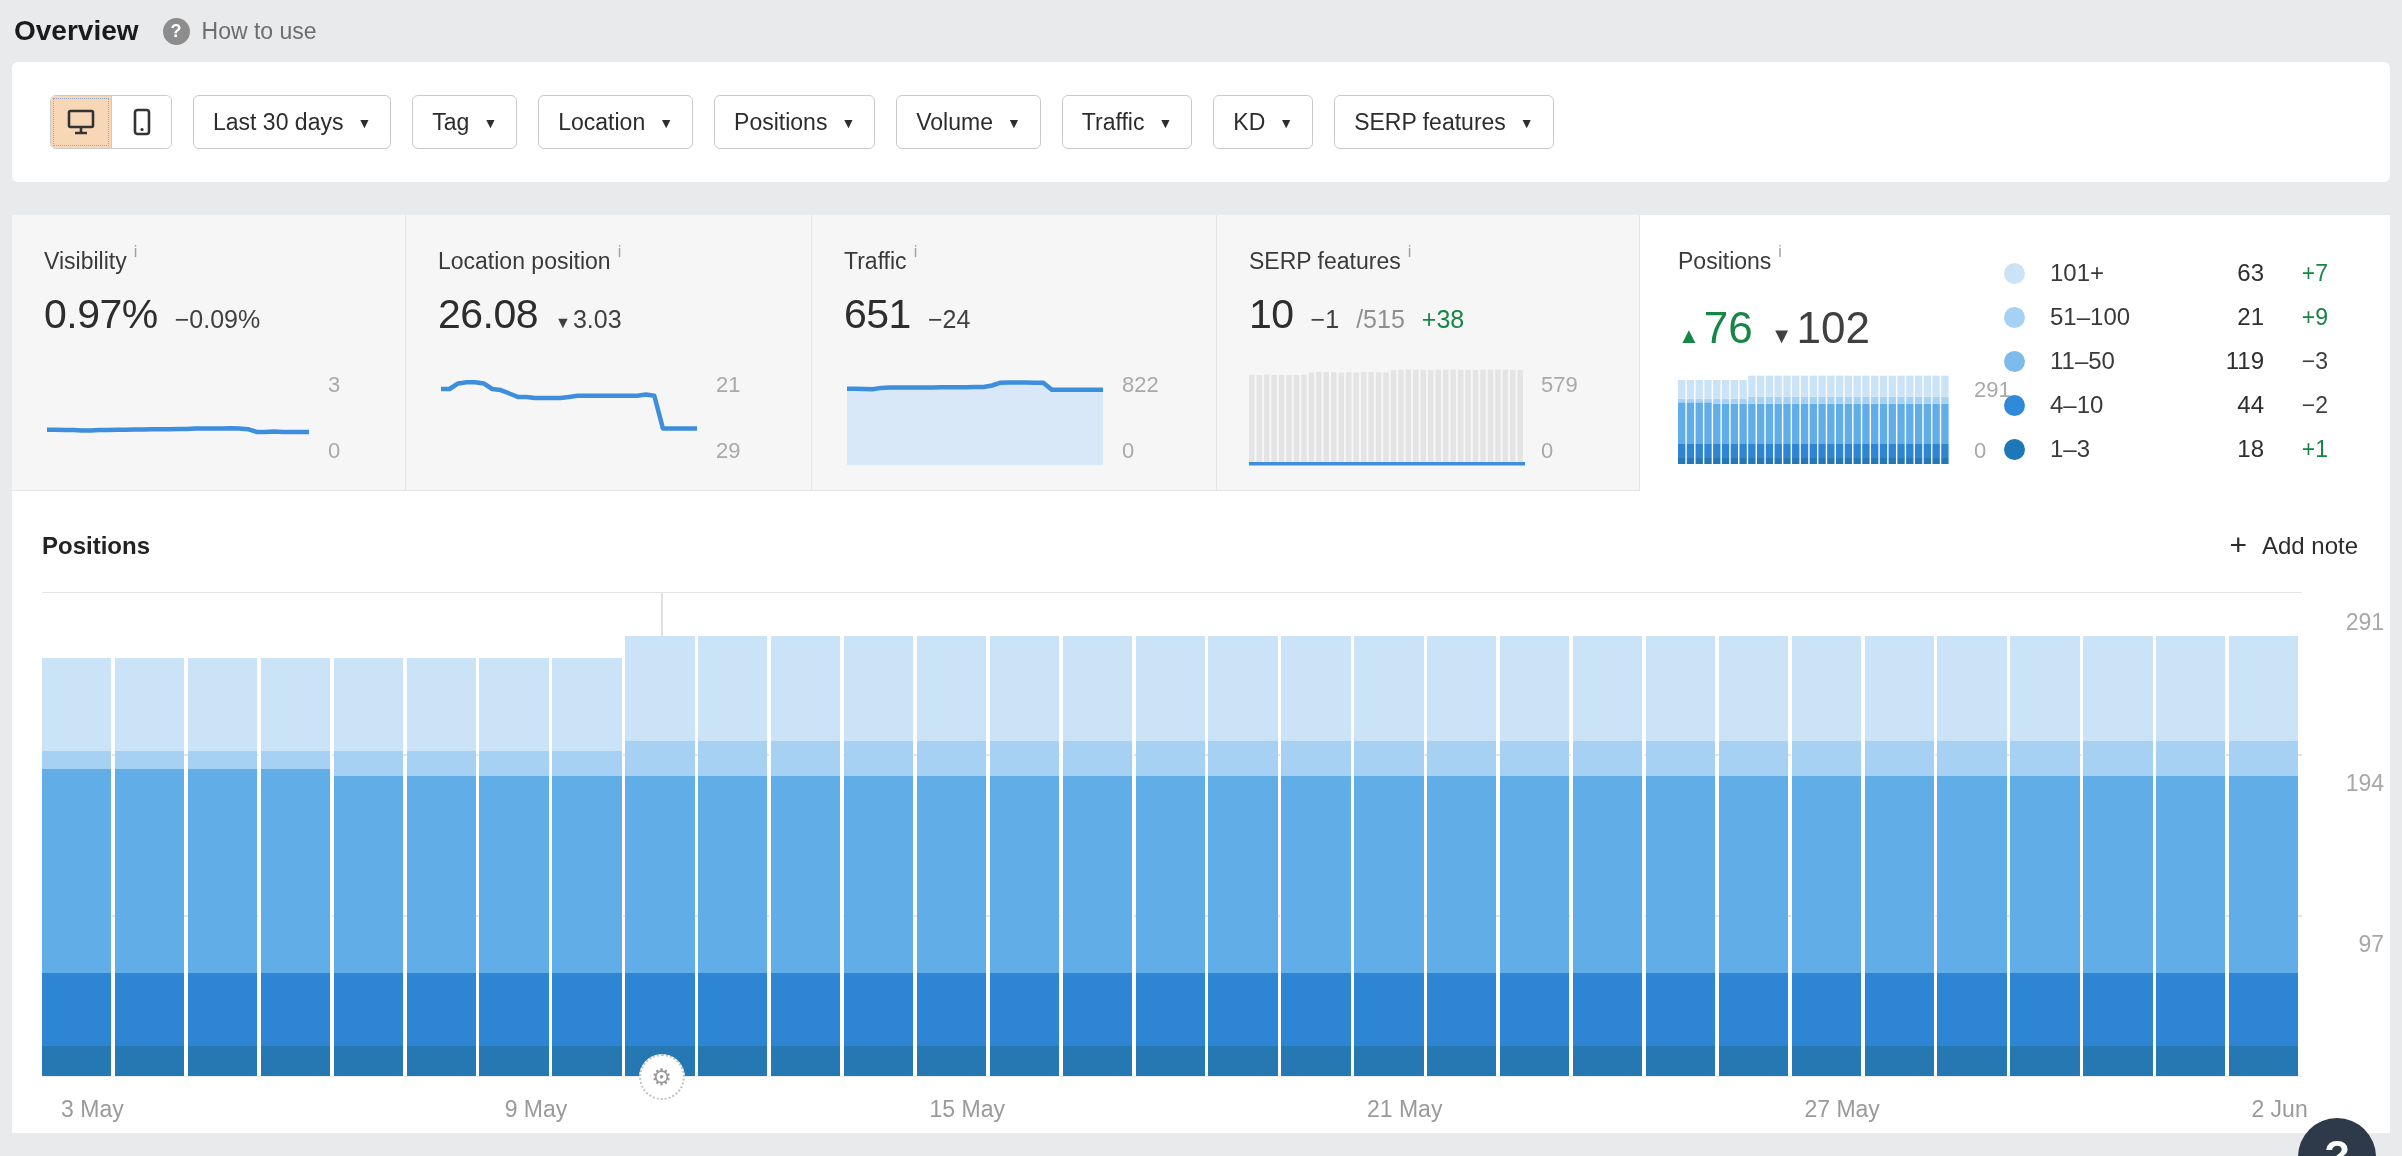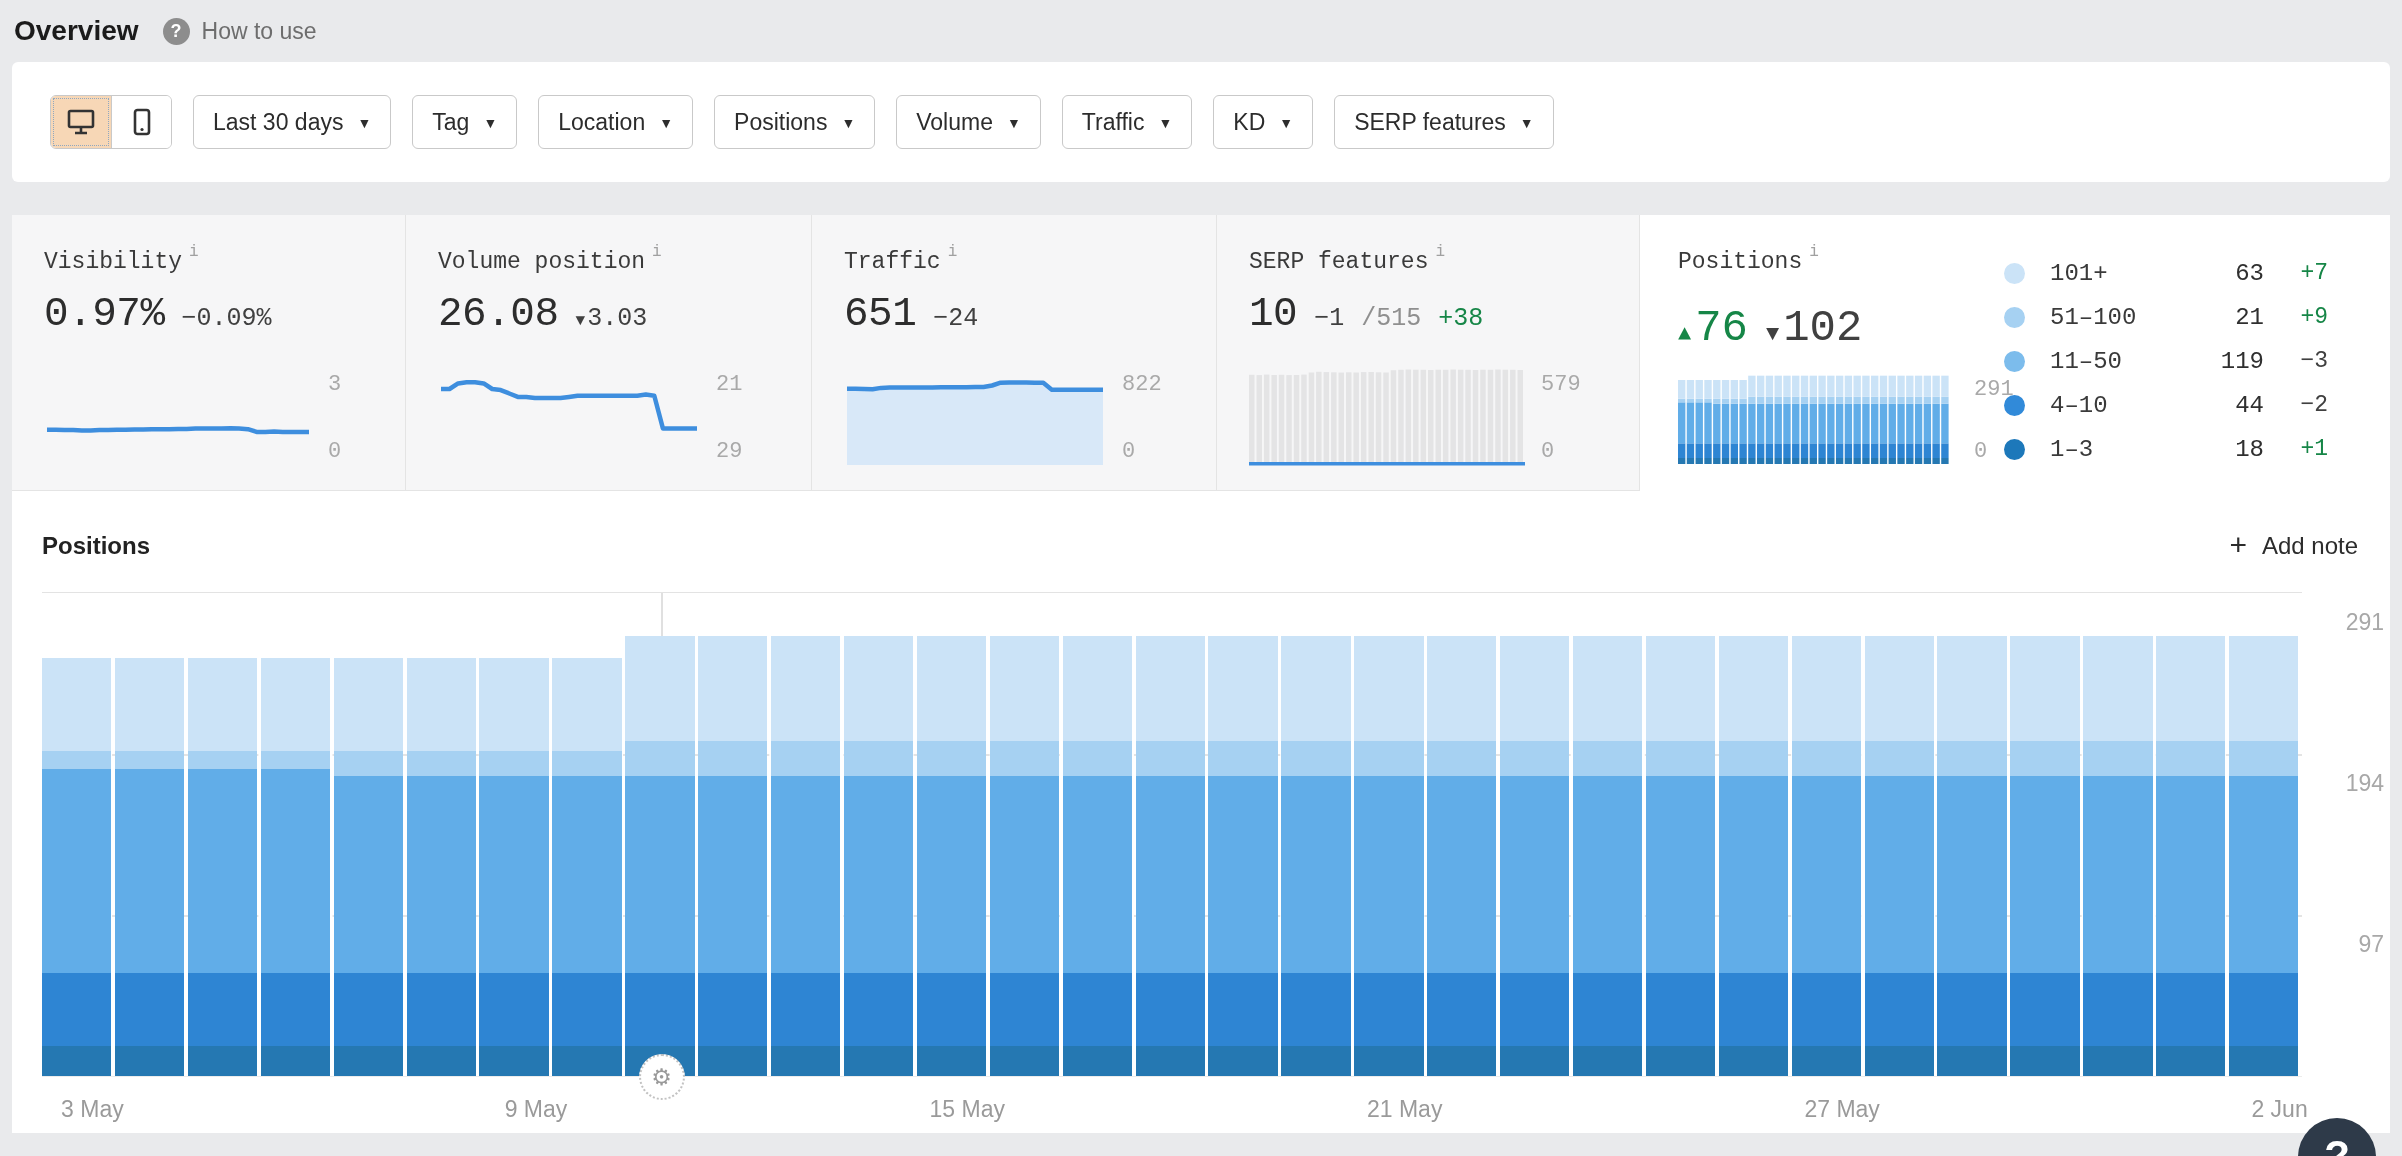--- a/index.html
+++ b/index.html
@@ -31,21 +31,21 @@
   .caret { font-size:14px; color:#2d2d2d; transform:translateY(1px); }
   .search { height:54px; width:398px; border:1px solid #c9c9c9; border-radius:6px; background:#fff;
             display:flex; align-items:center; padding:0 16px; gap:13px; }
   .search input { border:none; outline:none; font-size:23px; width:100%; font-family:inherit; color:#333; }
   .search input::placeholder { color:#b3b3b3; }
 
   
   .main { position:absolute; left:12px; right:12px; top:215px; height:918px; background:#fff; }
 
   
-  .metrics { display:flex; height:276px;font-family:Liberation Mono, monospace; }
+  .metrics { display:flex; height:276px; }
   .metric { position:relative; background:#f6f6f7; border-right:1px solid #e4e4e4;
             border-bottom:1px solid #e4e4e4; padding:28px 0 0 32px; cursor:pointer; }
   .metric.selected { background:#fff; border-right:none; border-bottom:1px solid #fff; padding-left:38px; }
   .m-label { font-size:23px; color:#3a3a3a; }
   .m-info { font-size:16px; color:#a0a0a0; vertical-align:12px; margin-left:7px; }
   .m-valuerow { margin-top:16px; display:flex; align-items:baseline; gap:17px; }
   .m-value { font-size:41px; color:#2d2d2d; letter-spacing:-0.5px; }
   .m-delta { font-size:25px; }
   .neg { color:#404040; } .pos { color:#168647; } .mutedv { color:#8f8f8f; font-size:25px; }
   .tri { font-size:16px; margin-right:2px; }
@@ -173,21 +173,21 @@
             <polyline points="3.0,63.8 11.7,63.8 20.5,64.1 29.2,64.1 37.9,64.4 46.7,64.4 55.4,64.1 64.1,64.1 72.9,63.8 81.6,63.8 90.3,63.5 99.1,63.5 107.8,63.2 116.5,63.2 125.3,63.2 134.0,62.9 142.7,62.9 151.5,62.6 160.2,62.6 168.9,62.6 177.7,62.6 186.4,62.3 195.1,62.6 203.9,63.2 212.6,65.9 221.3,65.9 230.1,65.6 238.8,65.9 247.5,65.9 256.3,65.9 265.0,65.9" fill="none" stroke="#3e8ede" stroke-width="4.5" stroke-linejoin="round"></polyline>
           </svg>
         <div class="m-axis">
             <span>3</span>
             <span>0</span>
           </div>
       </div>
     </div>
 
     <div class="metric" style="width:406px">
-      <div class="m-label"><span>Volume position</span><span class="m-info">i</span></div>
+      <div class="m-label"><span>Location position</span><span class="m-info">i</span></div>
       <div class="m-valuerow">
         <span class="m-value">26.08</span>
         <span class="m-delta neg"><span class="tri">▼</span><span>3.03</span></span>
       </div>
       <div class="sparkwrap">
         <svg id="spark-avg" width="262" height="100">
             <polyline points="3.0,23.0 11.5,23.0 20.1,17.4 28.6,16.3 37.1,16.3 45.7,17.4 54.2,23.0 62.7,24.1 71.3,27.5 79.8,30.9 88.3,30.9 96.9,32.0 105.4,32.0 113.9,32.0 122.5,32.0 131.0,30.9 139.5,29.7 148.1,29.7 156.6,29.7 165.1,29.7 173.7,29.7 182.2,29.7 190.7,29.7 199.3,29.7 207.8,28.6 216.3,29.7 224.9,62.4 233.4,62.4 241.9,62.4 250.5,62.4 259.0,62.4" fill="none" stroke="#3e8ede" stroke-width="4.5" stroke-linejoin="round"></polyline>
           </svg>
         <div class="m-axis">
             <span>21</span>

